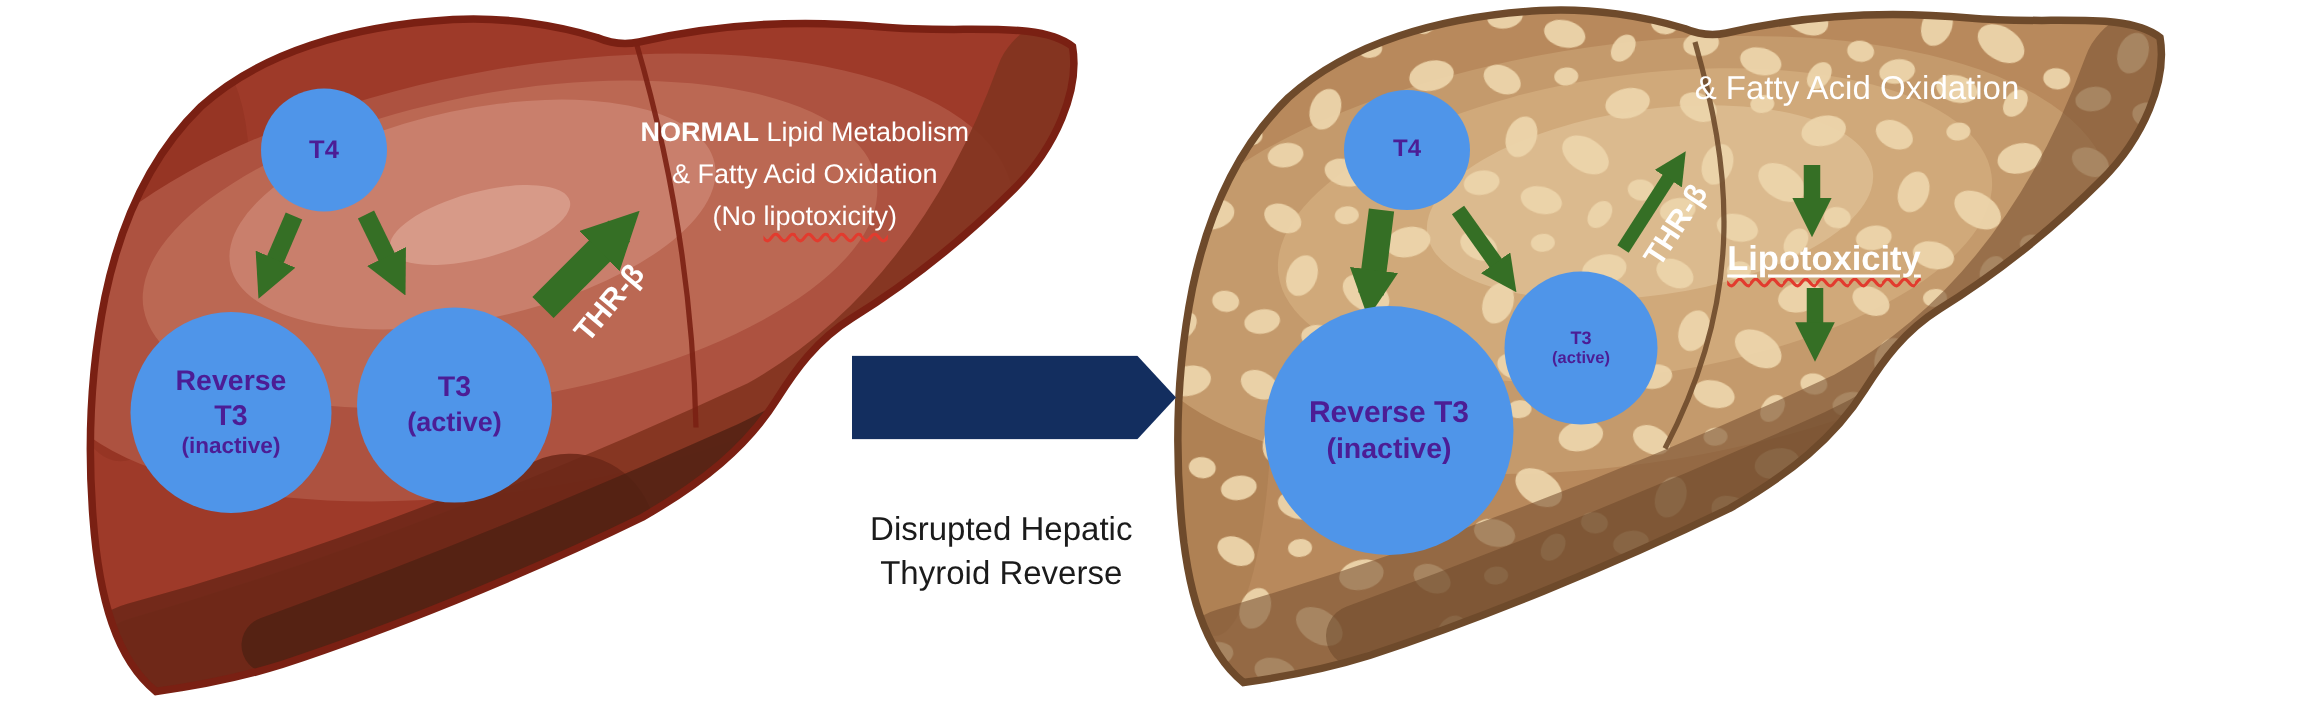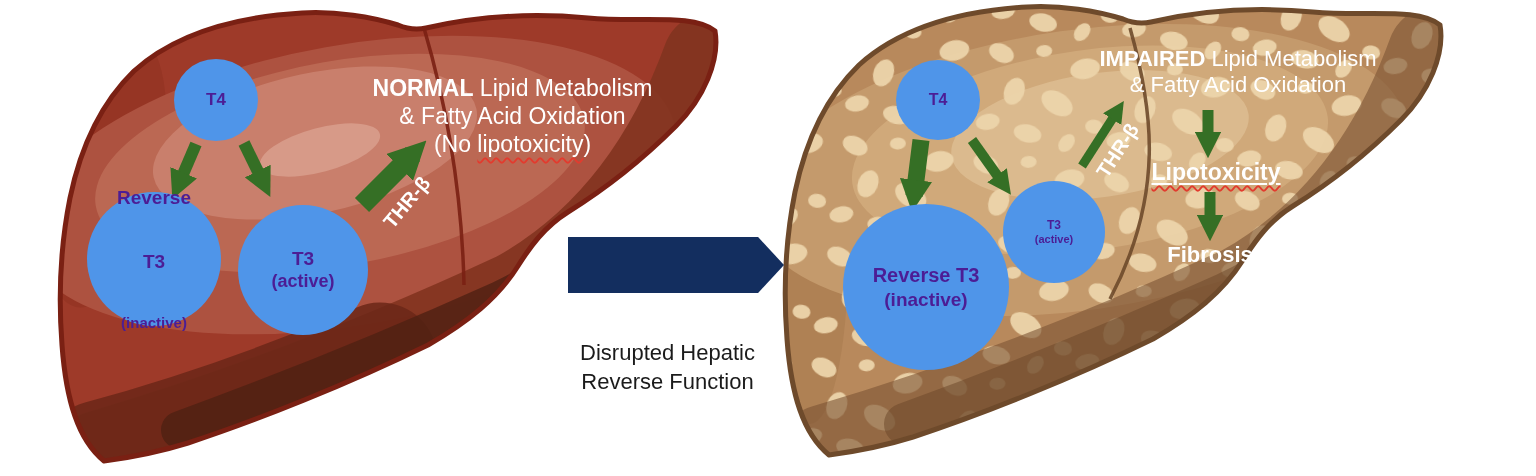--- a/index.html
+++ b/index.html
@@ -11,21 +11,21 @@
   .arrow{stroke:var(--arrow-green,#356f25);fill:none;}
   .node{
     position:absolute;border-radius:50%;
     background:var(--circle-blue,#4f95e9);
     color:#4c1d95;font-weight:bold;text-align:center;
     display:flex;flex-direction:column;align-items:center;justify-content:center;
     line-height:1.22;
   }
   .heading{position:absolute;color:#fff;text-align:center;}
   .heading .bold{font-weight:bold;}
-  #left-heading{left:340px;top:74px;width:345px;font-size:23px;line-height:28px;}
+  #left-heading{left:364px;top:74px;width:345px;font-size:18px;line-height:28px;}
   #right-heading{left:1058px;top:46px;width:360px;font-size:22px;line-height:26px;}
   .squiggle{
     text-decoration-line:underline;text-decoration-style:wavy;
     text-decoration-color:var(--spellcheck-red,#e23b2e);
     text-decoration-thickness:2px;text-underline-offset:5px;text-align:right;
   }
   .wsolid{
     text-decoration-line:underline;text-decoration-style:solid;
     text-decoration-color:#ffffff;text-decoration-thickness:2px;
     text-underline-offset:3px;
@@ -42,21 +42,21 @@
   }
   #center-caption{
     position:absolute;left:540px;top:306px;width:255px;
     color:#1b1b1b;font-size:22px;line-height:29px;text-align:center;font-weight:500;margin-top:32px;
   }
   .white-label{position:absolute;color:#fff;font-weight:bold;text-align:center;}
   #lipotoxicity-label{left:1100px;top:159px;width:232px;font-size:23px;}
   #fibrosis-label{left:1110px;top:242px;width:200px;font-size:22px;}
   
   #node-t4-left{left:174px;top:59px;width:84px;height:82px;font-size:17px;}
-  #node-rt3-left{left:87px;top:192px;width:134px;height:134px;font-size:19px;gap:41px;}
+  #node-rt3-left{left:87px;top:208px;width:134px;height:134px;font-size:19px;}
   #node-rt3-left .sub{font-size:15px;}
   #node-t3-left{left:238px;top:205px;width:130px;height:130px;font-size:19px;}
   #node-t3-left .sub{font-size:18px;}
   
   #node-t4-right{left:896px;top:60px;width:84px;height:80px;font-size:16px;}
   #node-rt3-right{left:843px;top:204px;width:166px;height:166px;font-size:20px;}
   #node-rt3-right .sub{font-size:19px;}
   #node-t3-right{left:1003px;top:181px;width:102px;height:102px;font-size:12px;}
   #node-t3-right .sub{font-size:11px;}
 </style>
@@ -165,37 +165,35 @@
   </div>
   <div class="node" id="node-t3-left">
     <div>T3</div>
     <div class="sub">(active)</div>
   </div>
   <div class="thr-label" id="thr-left">THR-β</div>
 
   <div id="center-arrow"></div>
   <div id="center-caption">
     <div>Disrupted Hepatic</div>
-    <div>Reverse Function</div>
+    <div>Thyroid Reverse</div>
   </div>
 
   <div class="heading" id="right-heading">
-    <div><span class="bold">IMPAIRED</span><span> Lipid Metabolism</span></div>
     <div>&amp; Fatty Acid Oxidation</div>
   </div>
 
   <div class="node" id="node-t4-right">
     <div>T4</div>
   </div>
   <div class="node" id="node-rt3-right">
     <div>Reverse T3</div>
     <div class="sub">(inactive)</div>
   </div>
   <div class="node" id="node-t3-right">
     <div>T3</div>
     <div class="sub">(active)</div>
   </div>
   <div class="thr-label" id="thr-right">THR-β</div>
 
   <div class="white-label" id="lipotoxicity-label"><span class="squiggle"><span class="wsolid">Lipotoxicity</span></span></div>
-  <div class="white-label" id="fibrosis-label">Fibrosis</div>
 
 </div>
 
 </body></html>

